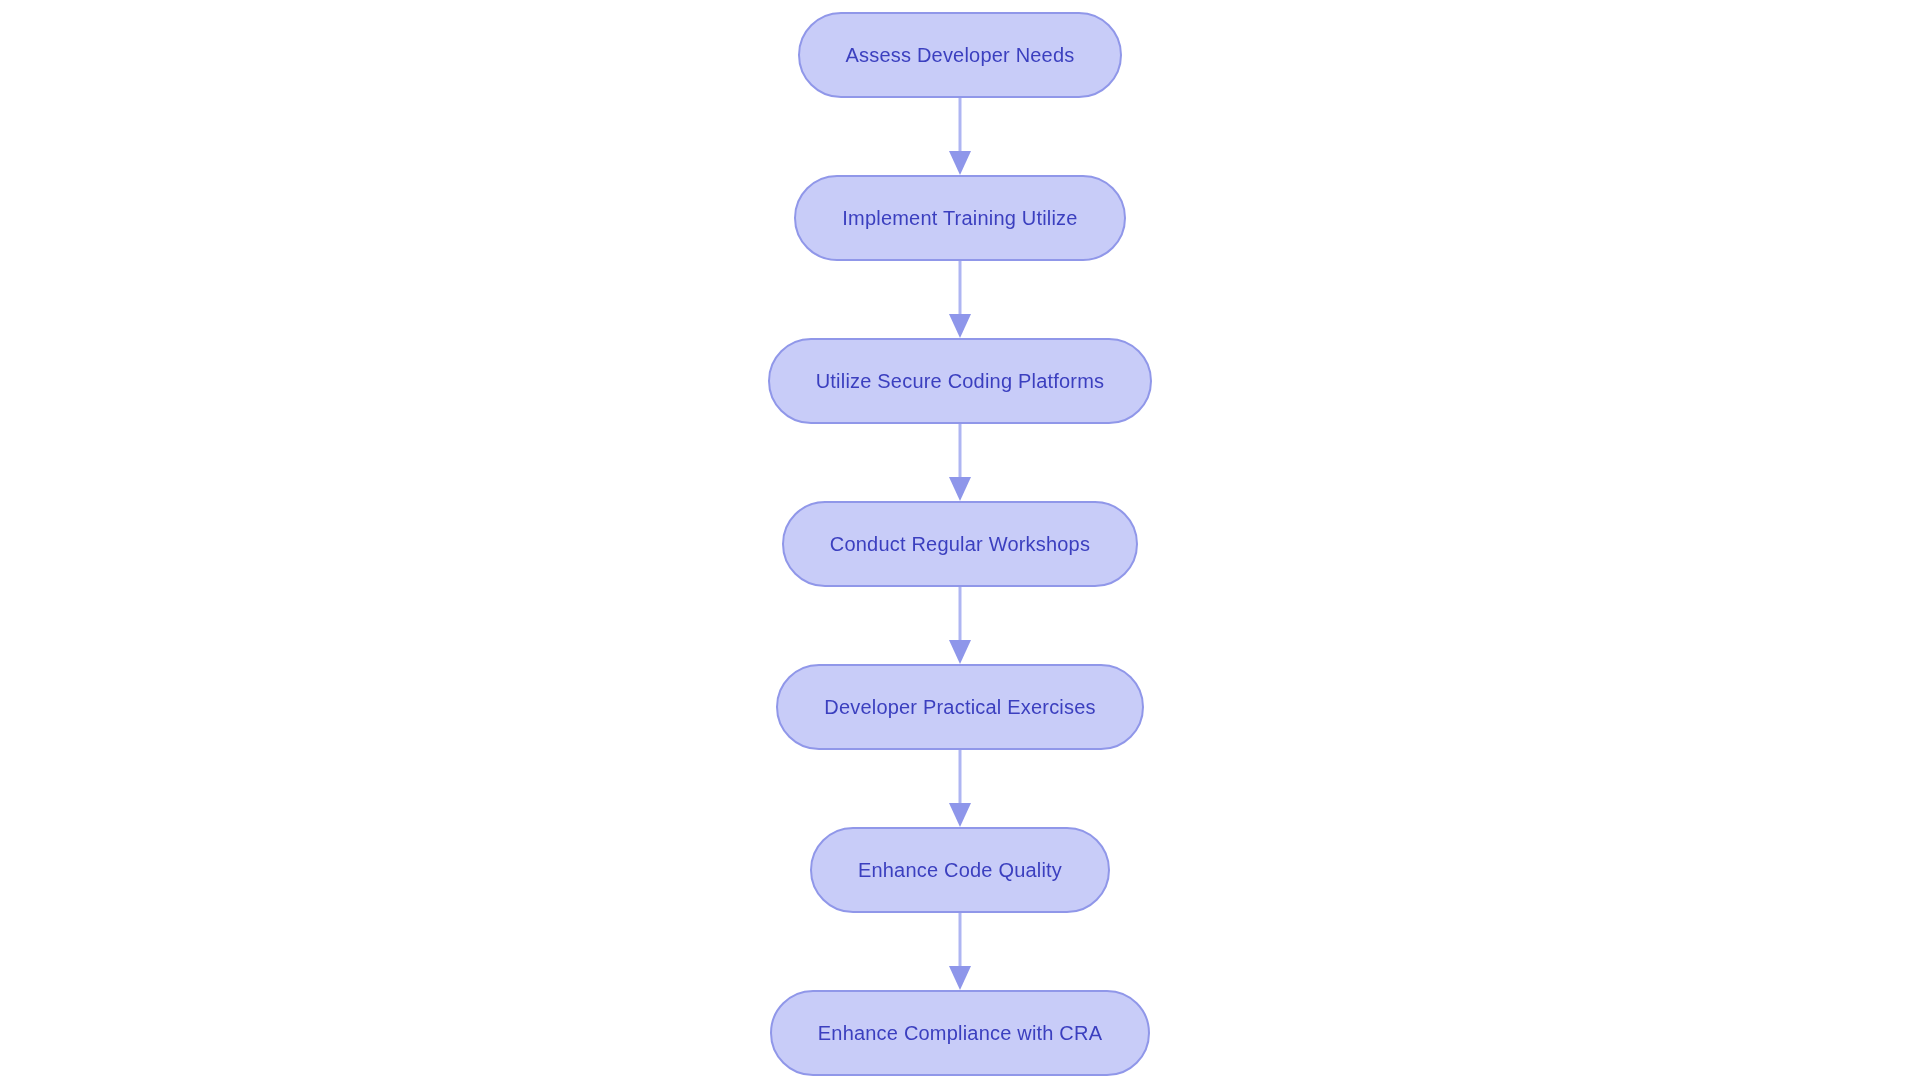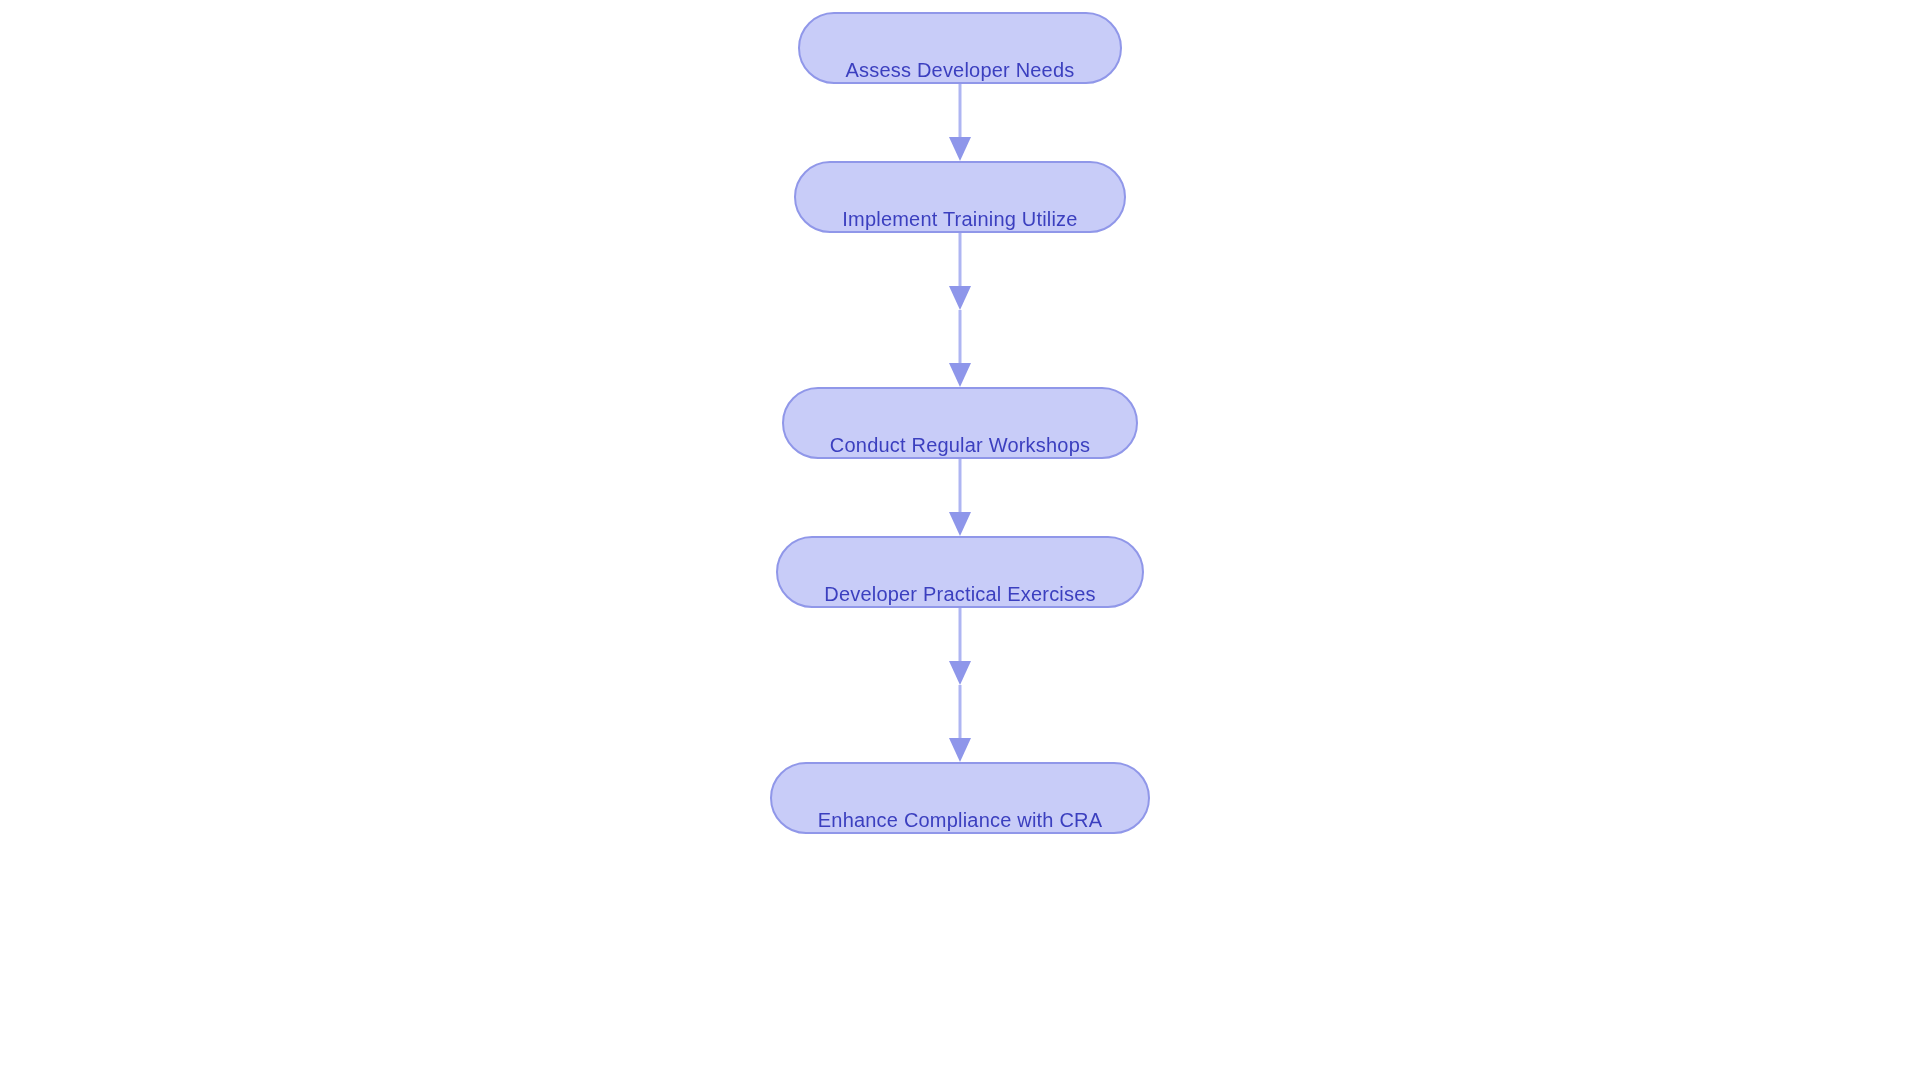--- a/index.html
+++ b/index.html
@@ -23,27 +23,27 @@
     flex-direction:column;
     align-items:center;
     padding-top:12px;
   }
   .flow{
     display:flex;
     flex-direction:column;
     align-items:center;
   }
   .node{
-    height:72px;
+    height:86px;
     padding:0 46px;
     background:var(--node-fill);
     border:2px solid var(--node-border);
     border-radius:43px;
     display:flex;
-    align-items:flex-end;
+    align-items:center;
     justify-content:center;
     flex:0 0 auto;
   }
   .node-label{
     font-size:20px;
     letter-spacing:0.2px;
     color:var(--node-text);
     white-space:nowrap;
   }
   .arrow{
@@ -70,20 +70,23 @@
 
     <div class="node">
       <span class="node-label">Implement Training Utilize</span>
     </div>
 
     <svg class="arrow" width="32" height="77" viewBox="0 0 32 77">
       <line x1="16" y1="0" x2="16" y2="56"></line>
       <polygon points="5,53 27,53 16,77"></polygon>
     </svg>
 
+    <div class="node">
+      <span class="node-label">Utilize Secure Coding Platforms</span>
+    </div>
 
     <svg class="arrow" width="32" height="77" viewBox="0 0 32 77">
       <line x1="16" y1="0" x2="16" y2="56"></line>
       <polygon points="5,53 27,53 16,77"></polygon>
     </svg>
 
     <div class="node">
       <span class="node-label">Conduct Regular Workshops</span>
     </div>
 
@@ -94,20 +97,23 @@
 
     <div class="node">
       <span class="node-label">Developer Practical Exercises</span>
     </div>
 
     <svg class="arrow" width="32" height="77" viewBox="0 0 32 77">
       <line x1="16" y1="0" x2="16" y2="56"></line>
       <polygon points="5,53 27,53 16,77"></polygon>
     </svg>
 
+    <div class="node">
+      <span class="node-label">Enhance Code Quality</span>
+    </div>
 
     <svg class="arrow" width="32" height="77" viewBox="0 0 32 77">
       <line x1="16" y1="0" x2="16" y2="56"></line>
       <polygon points="5,53 27,53 16,77"></polygon>
     </svg>
 
     <div class="node">
       <span class="node-label">Enhance Compliance with CRA</span>
     </div>
 

